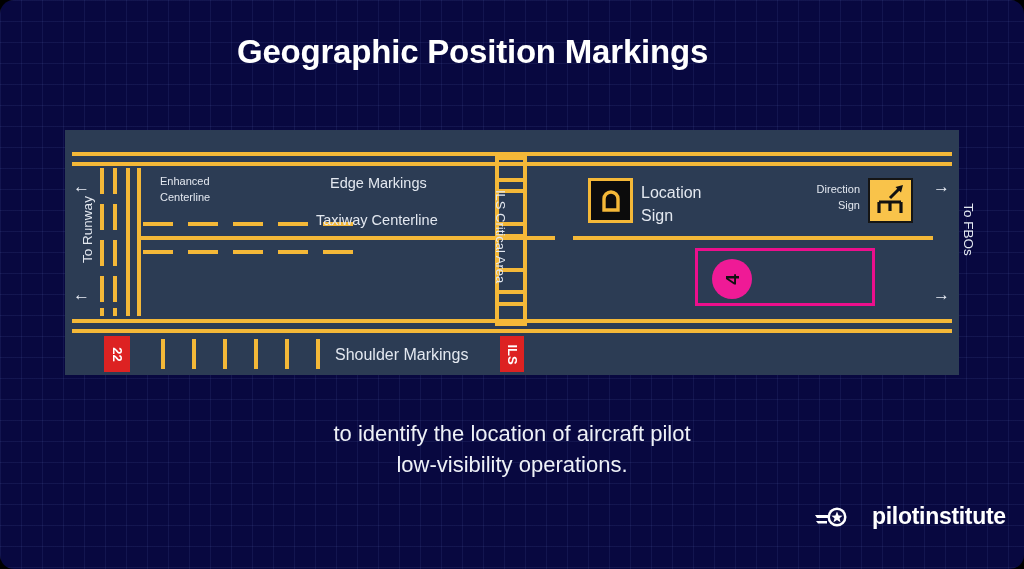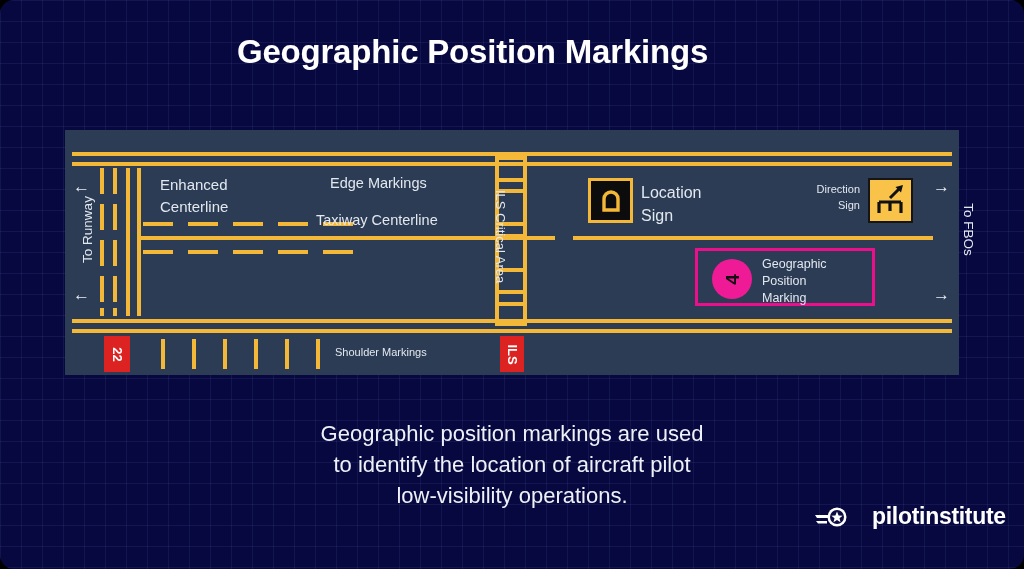--- a/index.html
+++ b/index.html
@@ -135,21 +135,21 @@
     color:#e3e8f0; font-size:12.5px; line-height:1.34;
   }
 
   
   .shoulder-tick {
     position:absolute; top:209px; width:3.5px; height:30px;
     background:#f4b838;
   }
   #shoulder-label {
     position:absolute; left:270px; top:216px;
-    color:#e3e8f0; font-size:11px;
+    color:#e3e8f0; font-size:16px;
   }
 
   .red-sign {
     position:absolute; background:#dd2222;
     display:flex; align-items:center; justify-content:center;
   }
   .red-sign span {
     transform:rotate(90deg);
     color:#fff; font-size:13px; font-weight:bold; line-height:1;
     white-space:nowrap;
@@ -202,21 +202,21 @@
       <div class="enh-dash" style="left:0px;  top:140px; height:8px;"></div>
       <div class="enh-dash" style="left:13px; top:0px;   height:26px;"></div>
       <div class="enh-dash" style="left:13px; top:36px;  height:26px;"></div>
       <div class="enh-dash" style="left:13px; top:72px;  height:26px;"></div>
       <div class="enh-dash" style="left:13px; top:108px; height:26px;"></div>
       <div class="enh-dash" style="left:13px; top:140px; height:8px;"></div>
       <div class="enh-solid" style="left:26px;"></div>
       <div class="enh-solid" style="left:37px;"></div>
     </div>
 
-    <div id="enh-label" style="position:absolute; left:95px; top:44px; color:#e3e8f0; font-size:15px; line-height:1.45;">
+    <div id="enh-label" style="position:absolute; left:95px; top:44px; color:#e3e8f0; font-size:11px; line-height:1.45;">
       <div>Enhanced</div>
       <div>Centerline</div>
     </div>
 
     <div id="tw-solid"></div>
     <div class="tw-dash" style="left:78px;  top:92px; width:30px;"></div>
     <div class="tw-dash" style="left:123px; top:92px; width:30px;"></div>
     <div class="tw-dash" style="left:168px; top:92px; width:30px;"></div>
     <div class="tw-dash" style="left:213px; top:92px; width:30px;"></div>
     <div class="tw-dash" style="left:258px; top:92px; width:30px;"></div>
@@ -272,46 +272,40 @@
           <path d="M20 22 L20 31" stroke="#111" stroke-width="3.2"></path>
           <path d="M31 22 L31 33" stroke="#111" stroke-width="3.2"></path>
         </g>
       </svg>
     </div>
 
     <div id="gpm-box">
       <div id="gpm-circle">
         <span>4</span>
       </div>
-      <div id="gpm-label">
-        <div>Geographic</div>
-        <div>Position</div>
-        <div>Marking</div>
-      </div>
     </div>
 
     <div class="shoulder-tick" style="left:96px;"></div>
     <div class="shoulder-tick" style="left:127px;"></div>
     <div class="shoulder-tick" style="left:158px;"></div>
     <div class="shoulder-tick" style="left:189px;"></div>
     <div class="shoulder-tick" style="left:220px;"></div>
     <div class="shoulder-tick" style="left:251px;"></div>
     <div id="shoulder-label">Shoulder Markings</div>
 
     <div class="red-sign" id="sign-22">
       <span>22</span>
     </div>
     <div class="red-sign" id="sign-ils">
       <span>ILS</span>
     </div>
 
   </div>
 
   <div id="caption">
-    <div>Geographic position markings are used</div>
     <div>to identify the location of aircraft pilot</div>
     <div>low-visibility operations.</div>
   </div>
 
   <div id="logo">
     <svg width="34" height="26" viewBox="0 0 34 26" aria-hidden="true">
       <path d="M0 11 L14 11 L14 14 L2 14 Z" fill="#fff"></path>
       <path d="M1 17 L12 17 L12 19.5 L3 19.5 Z" fill="#fff"></path>
       <circle cx="22" cy="13" r="9.5" fill="#fff"></circle>
       <circle cx="22" cy="13" r="7" fill="#0c0c42"></circle>

